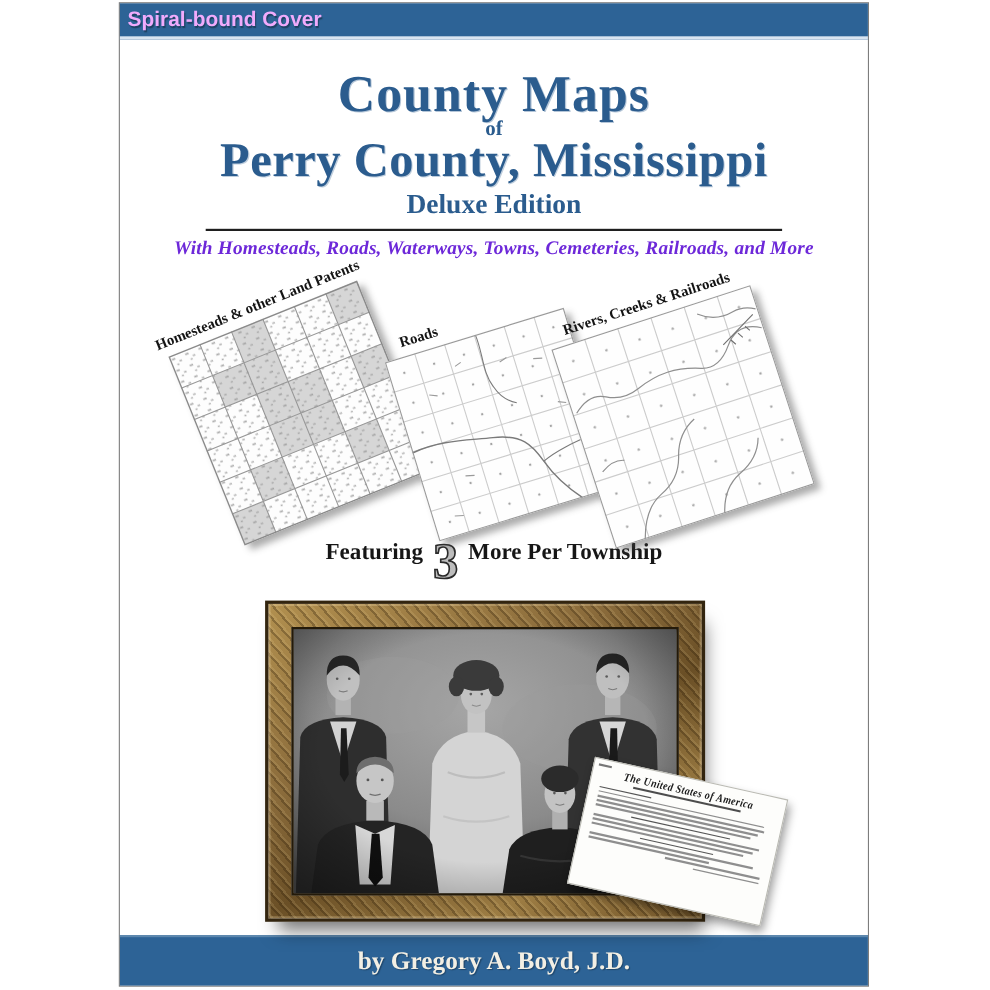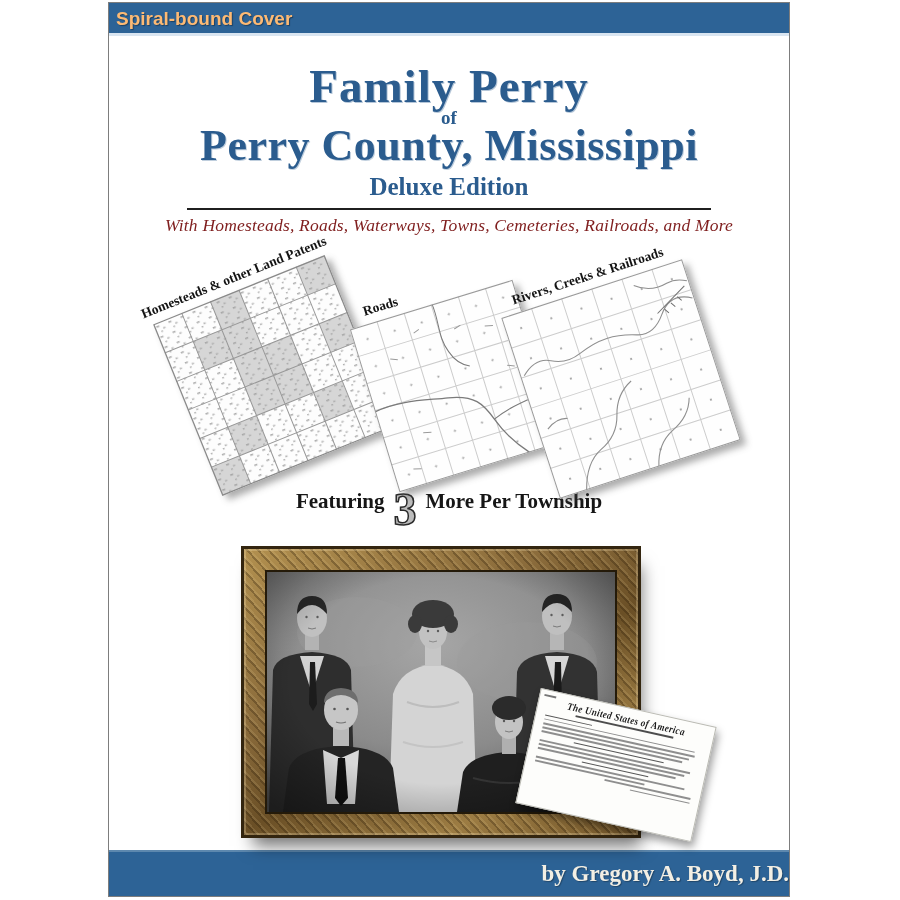--- a/index.html
+++ b/index.html
@@ -7,32 +7,32 @@
   .page { position:relative; width:900px; height:900px; background:#ffffff; overflow:hidden; margin:0 auto; }
 
   
   .cover { position:absolute; left:108px; top:2px; width:682px; height:895px;
            background:#ffffff; border:1px solid #7d7d7d; }
 
   
   .banner { position:absolute; left:0; top:0; width:100%; height:33px;
             background:#2d6396; border-bottom:3px solid #d9e5f1; }
   .banner-label { font-family:"Liberation Sans", sans-serif; font-size:19px; font-weight:700;
-                  color:#fdba74; padding:5px 0 0 7px; text-shadow:1px 1px 1px rgba(0,0,0,.35); }
+                  color:#f0abfc; padding:5px 0 0 7px; text-shadow:1px 1px 1px rgba(0,0,0,.35); }
 
   
   .title-block { position:absolute; left:0; top:36px; width:100%; text-align:center; color:#2b5c8e; }
   .title-main { font-size:47px; font-weight:700; letter-spacing:1px; margin-top:20px;
                 text-shadow:1px 1px 0 rgba(43,92,142,.35); }
   .title-of { font-size:19px; font-weight:700; margin:-6px 0 -9px 0; }
   .title-region { font-size:44px; font-weight:700; letter-spacing:0.5px;
                   text-shadow:1px 1px 0 rgba(43,92,142,.3); }
   .title-edition { font-size:25px; font-weight:700; color:#2b5c8e; margin-top:2px; }
   .title-rule { width:524px; height:2px; background:#1f1f1f; margin:7px auto 5px auto; }
-  .title-subtitle { font-size:17.5px; font-style:italic; color:#7f1d1d; letter-spacing:0.2px; }
+  .title-subtitle { font-size:17.5px; font-style:italic; color:#6d28d9; letter-spacing:0.2px;font-weight:bold; }
 
   
   .map-wrap { position:absolute; }
   .map-sheet { display:block; background:#fff; box-shadow:4px 6px 7px rgba(70,70,70,.45); }
   .map-label { position:absolute; top:-21px; left:-20px; right:-20px; text-align:center;
                font-size:13.5px; font-weight:700; color:#141414; white-space:nowrap; }
   .mw1 { left:72px;  top:280px; width:185px; height:185px; transform:rotate(-22deg); z-index:1; }
   .mw2 { left:262px; top:298px; width:170px; height:170px; transform:rotate(-17deg); z-index:2; }
   .mw2 .map-label { text-align:left; left:18px; }
   .mw3 { left:417px; top:281px; width:190px; height:190px; transform:rotate(-18deg); z-index:3; }
@@ -66,34 +66,34 @@
   .doc-subrule { width:62%; height:1.5px; background:#4d4d4d; margin:2px auto 4px auto; }
   .dl { height:1.6px; background:#8e8e8e; margin:2.6px 0; }
   .dl.dark { background:#555; height:1.8px; }
   .dl.center { margin-left:auto; margin-right:auto; }
   .dl.right { margin-left:auto; }
 
   
   .footer-bar { position:absolute; left:0; bottom:0; width:100%; height:46px;
                 background:#2d6396; border-top:2px solid #5d88ae; text-align:center; }
   .footer-byline { font-size:23px; font-weight:600; color:#f3efe4; line-height:44px;
-                   text-shadow:1px 1px 1px rgba(0,0,0,.3);text-align:right; }
+                   text-shadow:1px 1px 1px rgba(0,0,0,.3); }
 </style>
 </head>
 <body>
 
 <div class="page">
   <div class="cover">
 
     <div class="banner">
       <div class="banner-label">Spiral-bound Cover</div>
     </div>
 
     <div class="title-block">
-      <div class="title-main">Family Perry</div>
+      <div class="title-main">County Maps</div>
       <div class="title-of">of</div>
       <div class="title-region">Perry County, Mississippi</div>
       <div class="title-edition">Deluxe Edition</div>
       <div class="title-rule"></div>
       <div class="title-subtitle">With Homesteads, Roads, Waterways, Towns, Cemeteries, Railroads, and More</div>
     </div>
 
     <div class="map-wrap mw1">
       <div class="map-label">Homesteads &amp; other Land Patents</div>
       <svg class="map-sheet" width="185" height="185" viewBox="0 0 185 185">

